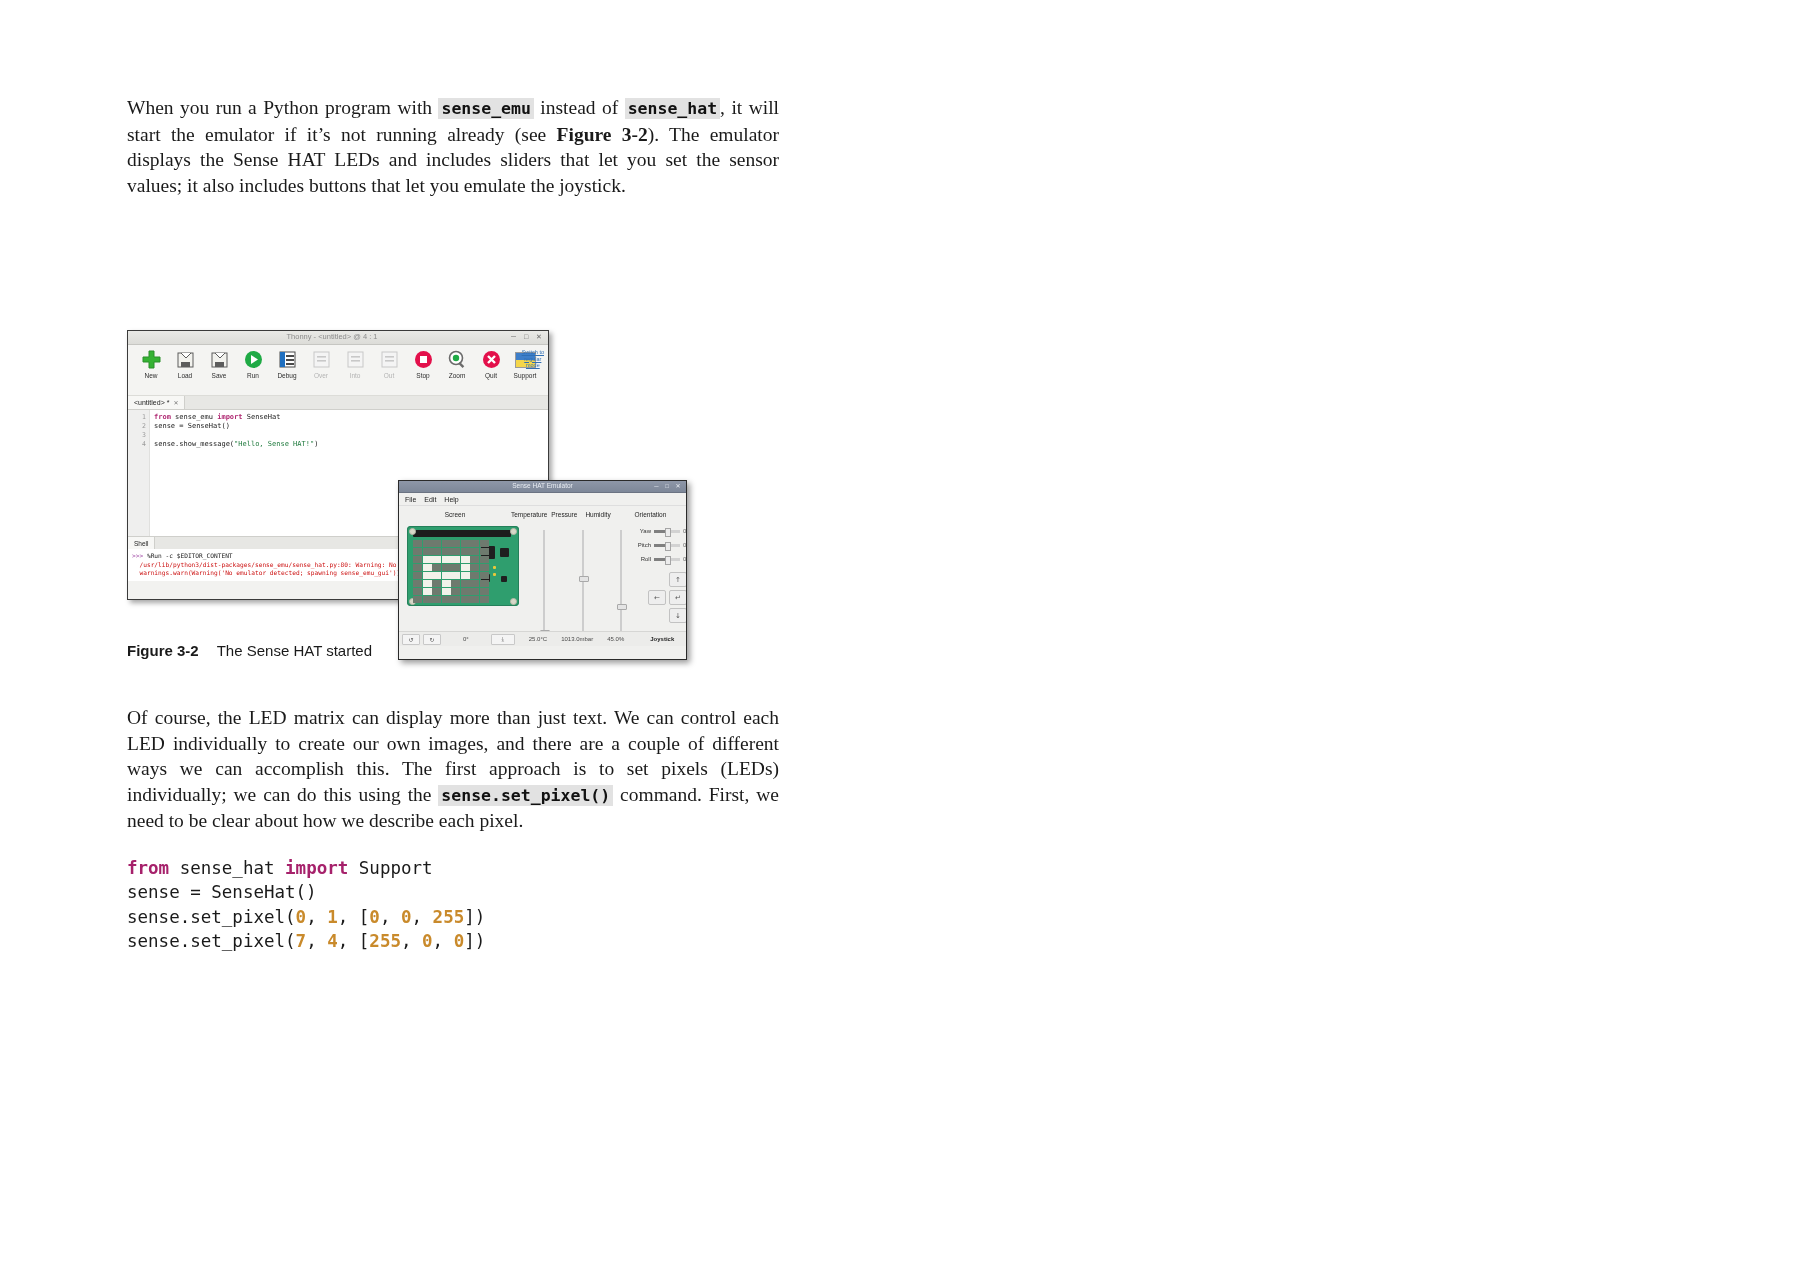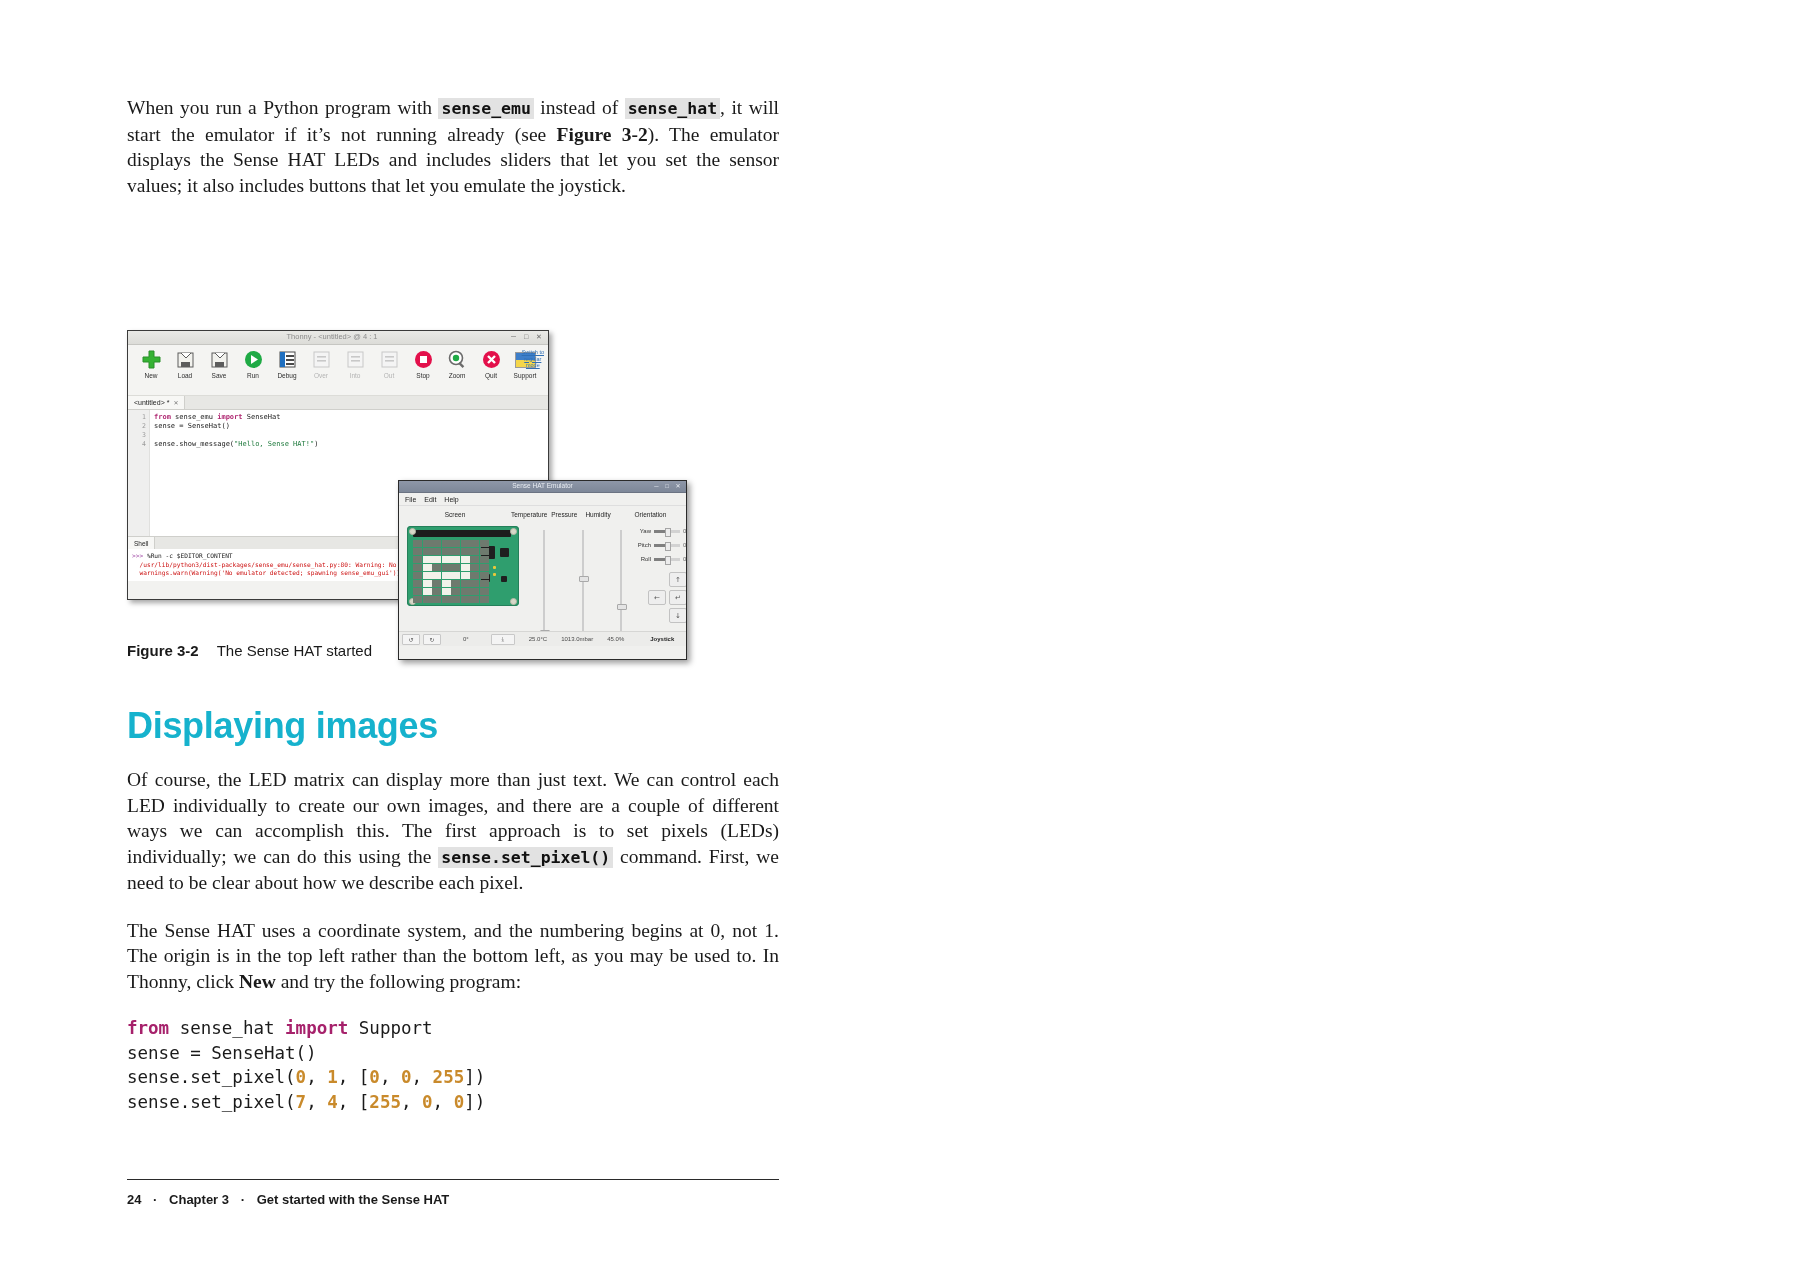--- a/index.html
+++ b/index.html
@@ -408,41 +408,29 @@
               <div style="margin-left:26px;font-weight:bold;color:#232323">Joystick</div>
             </div>
           </div>
         </div>
       </div>
 
       <p class="figcap" style="margin-bottom:44px">
         <span class="lbl">Figure 3-2</span><span>The Sense HAT started</span>
       </p>
 
-      <h2 class="section">Displaying images</h2>
 
       <p class="body" id="p-of-course"><span>Of course, the LED matrix can display more than just text. We can control each LED individually to create our own images, and there are a couple of different ways we can accomplish this. The first approach is to set pixels (LEDs) individually; we can do this using the </span><span class="mono-inline">sense.set_pixel()</span><span> command. First, we need to be clear about how we describe each pixel.</span></p>
-      <p class="body" id="p-coords"><span>The Sense HAT uses a coordinate system, and the numbering begins at 0, not 1. The origin is in the top left rather than the bottom left, as you may be used to. In Thonny, click </span><b class="semi">New</b><span> and try the following program:</span></p>
 
       <pre class="code" id="cb-left"><span class="kw">from</span><span> sense_hat </span><span class="kw">import</span><span> Support</span>
 <span>sense = SenseHat()</span>
 <span>sense.set_pixel(</span><span class="num">0</span><span>, </span><span class="num">1</span><span>, [</span><span class="num">0</span><span>, </span><span class="num">0</span><span>, </span><span class="num">255</span><span>])</span>
 <span>sense.set_pixel(</span><span class="num">7</span><span>, </span><span class="num">4</span><span>, [</span><span class="num">255</span><span>, </span><span class="num">0</span><span>, </span><span class="num">0</span><span>])</span></pre>
     </div>
 
-    <div class="footer">
-      <div class="rule"></div>
-      <div class="ftxt">
-        <span>24</span>
-        <span style="margin:0 8px">·</span>
-        <span>Chapter 3</span>
-        <span style="margin:0 8px">·</span>
-        <span>Get started with the Sense HAT</span>
-      </div>
-    </div>
   </div>
 
   <div class="page page-right">
     
 
     
   </div>
 </div>
 
 </body></html>

